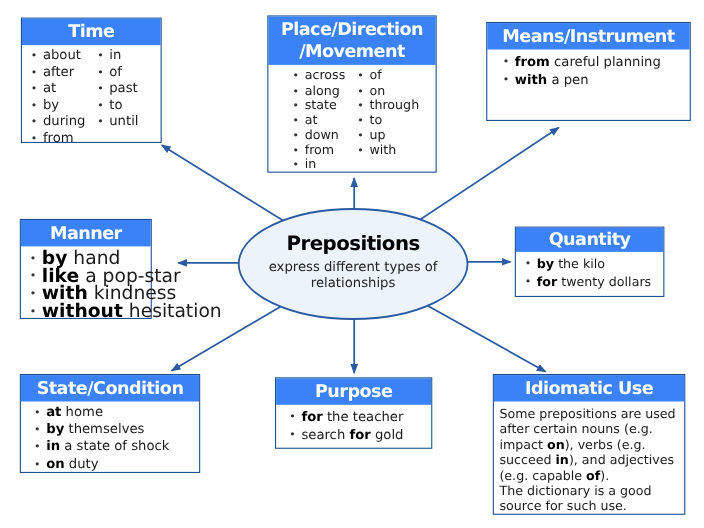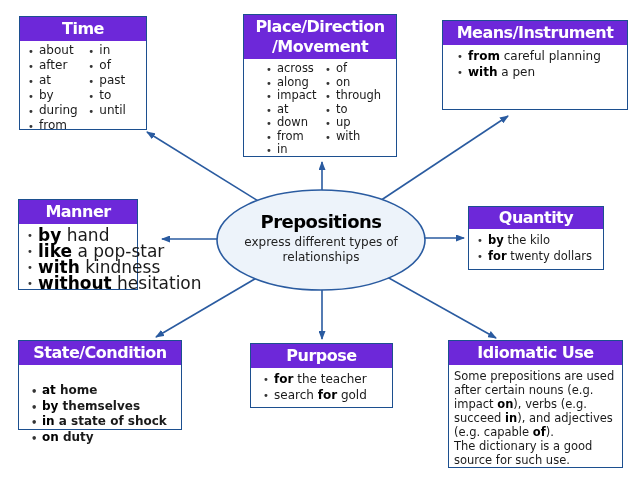--- a/index.html
+++ b/index.html
@@ -1,32 +1,32 @@
 <!DOCTYPE html>
 <html><head>
 <meta charset="utf-8">
 <style>
   html,body{margin:0;padding:0;background:#fff;}
   #stage{position:relative;width:640px;height:480px;background:#ffffff;overflow:hidden;
          font-family:"DejaVu Sans","Liberation Sans",sans-serif;color:#1a1a1a;}
   #arrows{position:absolute;left:0;top:0;width:640px;height:480px;}
   .box{position:absolute;background:#fff;border:1.6px solid #1c4f8f;box-sizing:border-box;}
-  .hdr{background:#6d28d9;color:#ffffff;font-weight:bold;text-align:center;
+  .hdr{background:#3b82f6;color:#ffffff;font-weight:bold;text-align:center;
        font-size:16px;line-height:20px;padding:2px 0;letter-spacing:-0.5px;white-space:pre-line;}
   .body{padding:3px 4px 2px 6px;font-size:12px;line-height:16px;}
   ul{margin:0;padding:0;list-style:none;}
   li{position:relative;padding-left:13px;white-space:nowrap;}
   li::before{content:"•";position:absolute;left:2px;font-size:10px;top:1px;color:#333;}
   b{color:#000;}
   .cols{display:flex;}
   .cols ul:first-child{width:52%;}
   .time-body{line-height:15px;padding-top:2px;}
   .place-body{font-size:11.5px;line-height:13.5px;padding-top:3px;padding-left:20px;}
   .place-body ul:first-child{width:46%;}
-  .state-body{line-height:15.5px;padding-top:18px;font-weight:bold;}
+  .state-body{line-height:15.5px;padding-top:2px;}
   .idio-body{font-size:11.5px;line-height:14px;padding:4px 5px;}
   .center-label{position:absolute;left:227px;top:211px;width:188px;text-align:center;}
   .center-title{font-size:18px;font-weight:bold;color:#000;letter-spacing:-0.5px;}
   .center-sub{font-size:12px;line-height:15px;color:#222;margin-top:3px;}
 </style>
 </head>
 <body>
 
 <div id="stage">
 
@@ -75,21 +75,21 @@
     </div>
   </div>
 
   <div class="box" style="left:243px;top:14px;width:154px;height:143px">
     <div class="hdr">Place/Direction
 /Movement</div>
     <div class="body cols place-body">
       <ul>
         <li>across</li>
         <li>along</li>
-        <li>impact</li>
+        <li>state</li>
         <li>at</li>
         <li>down</li>
         <li>from</li>
         <li>in</li>
       </ul>
       <ul>
         <li>of</li>
         <li>on</li>
         <li>through</li>
         <li>to</li>

